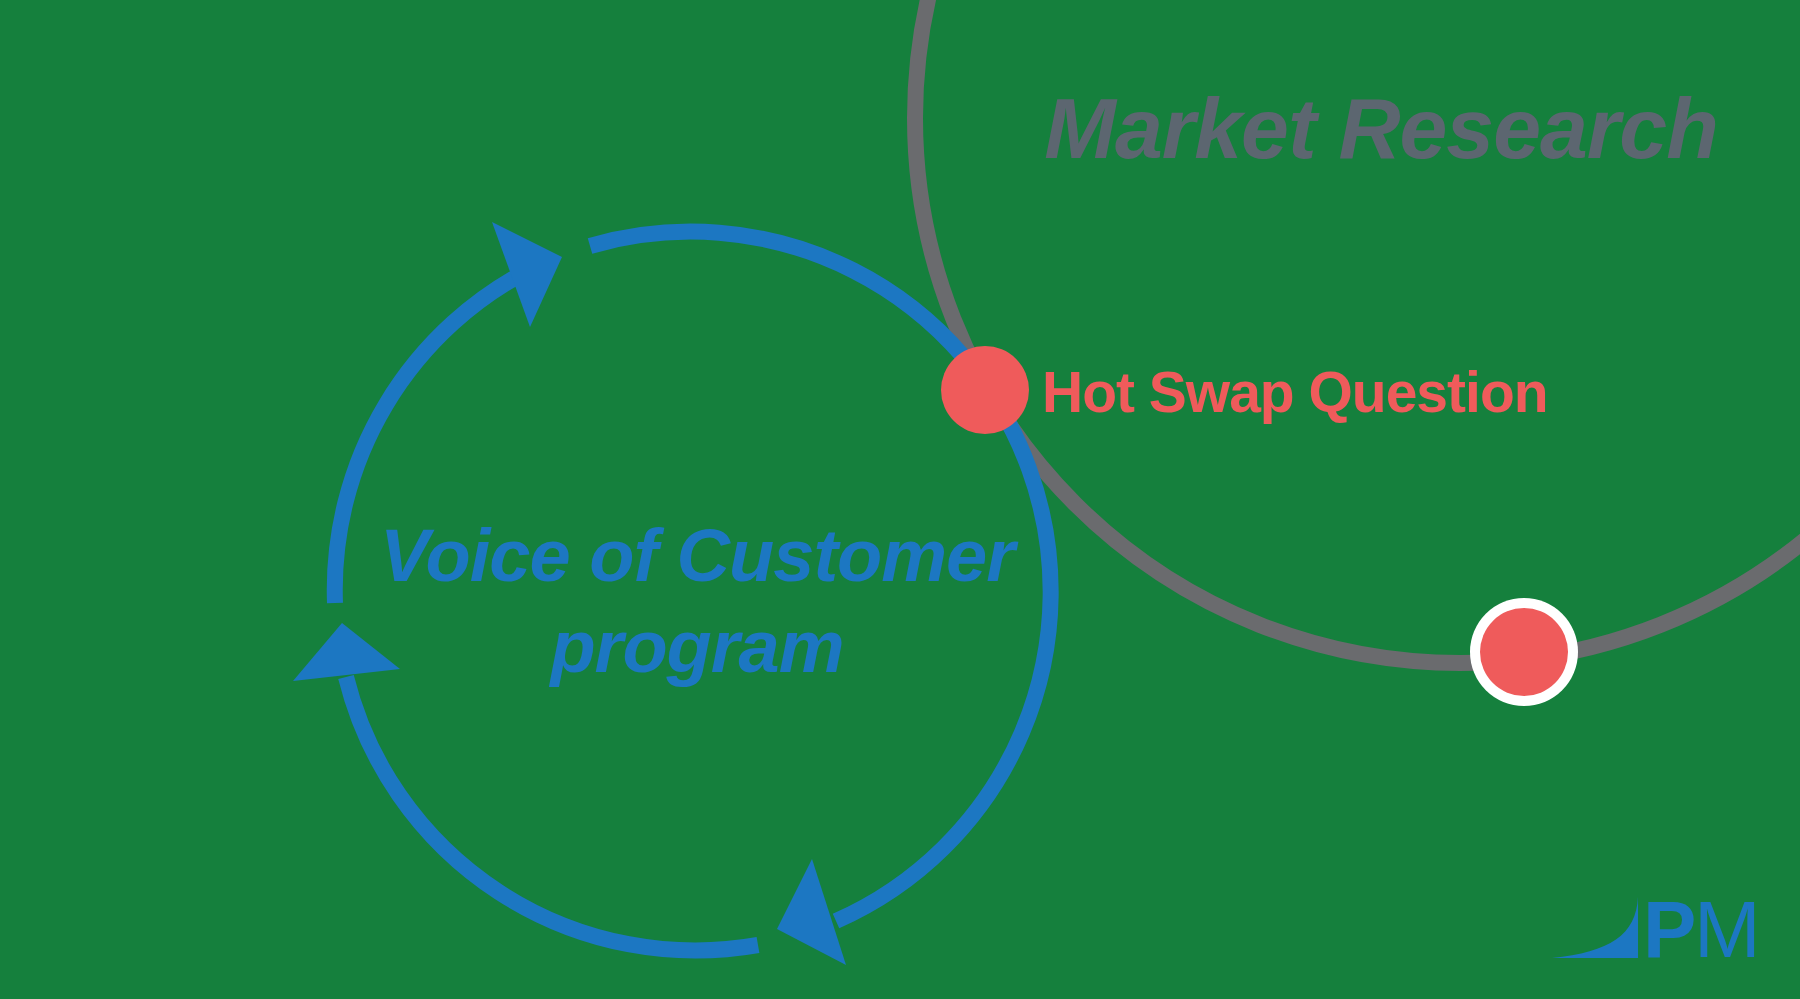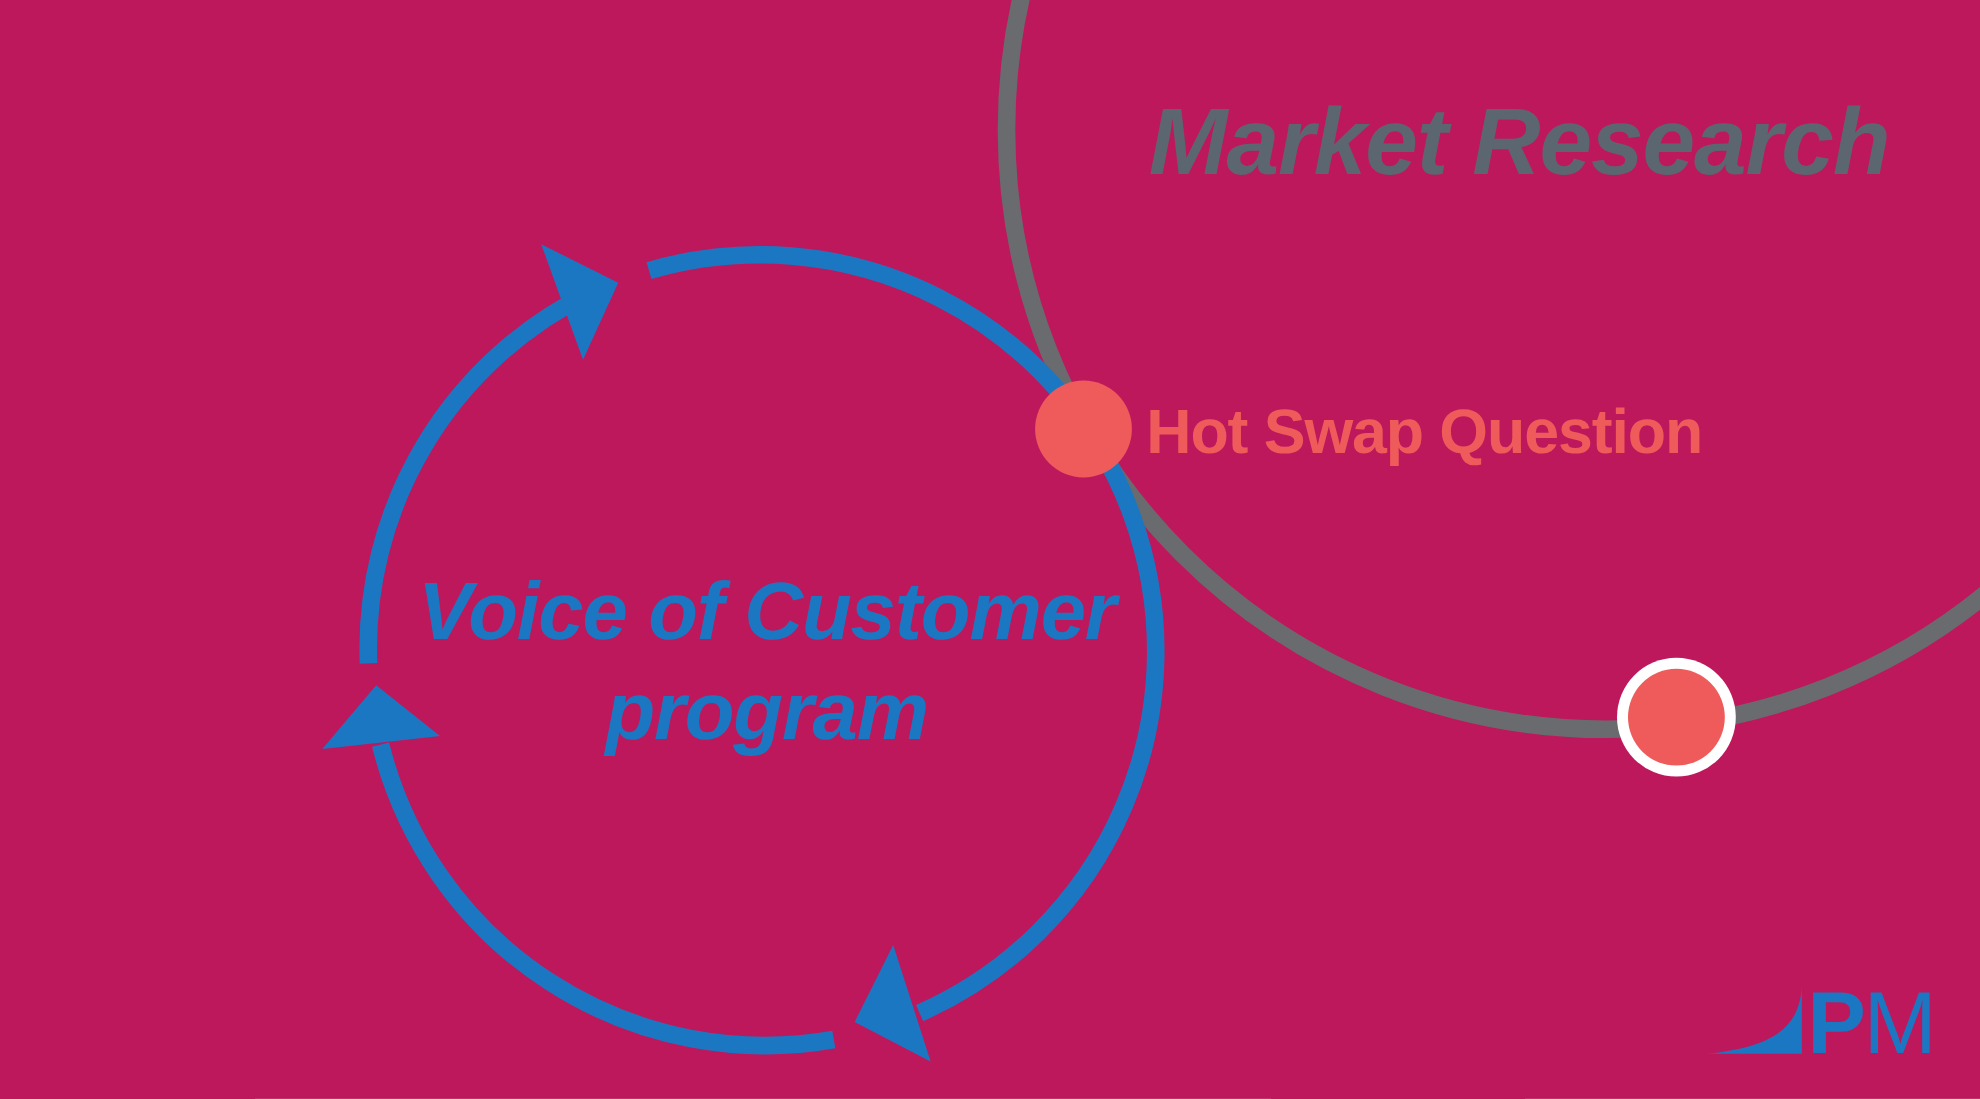--- a/index.html
+++ b/index.html
@@ -4,21 +4,21 @@
 <style>
   html, body {
     margin: 0;
     padding: 0;
     background: #ffffff;
   }
   .stage {
     position: relative;
     width: 1800px;
     height: 999px;
-    background: #be185d;
+    background: #15803d;
     overflow: hidden;
     font-family: "Liberation Sans", "DejaVu Sans", sans-serif;
   }
   .stage svg {
     position: absolute;
     inset: 0;
     display: block;
   }
   .t-market {
     font-family: "Liberation Sans", "DejaVu Sans", sans-serif;

